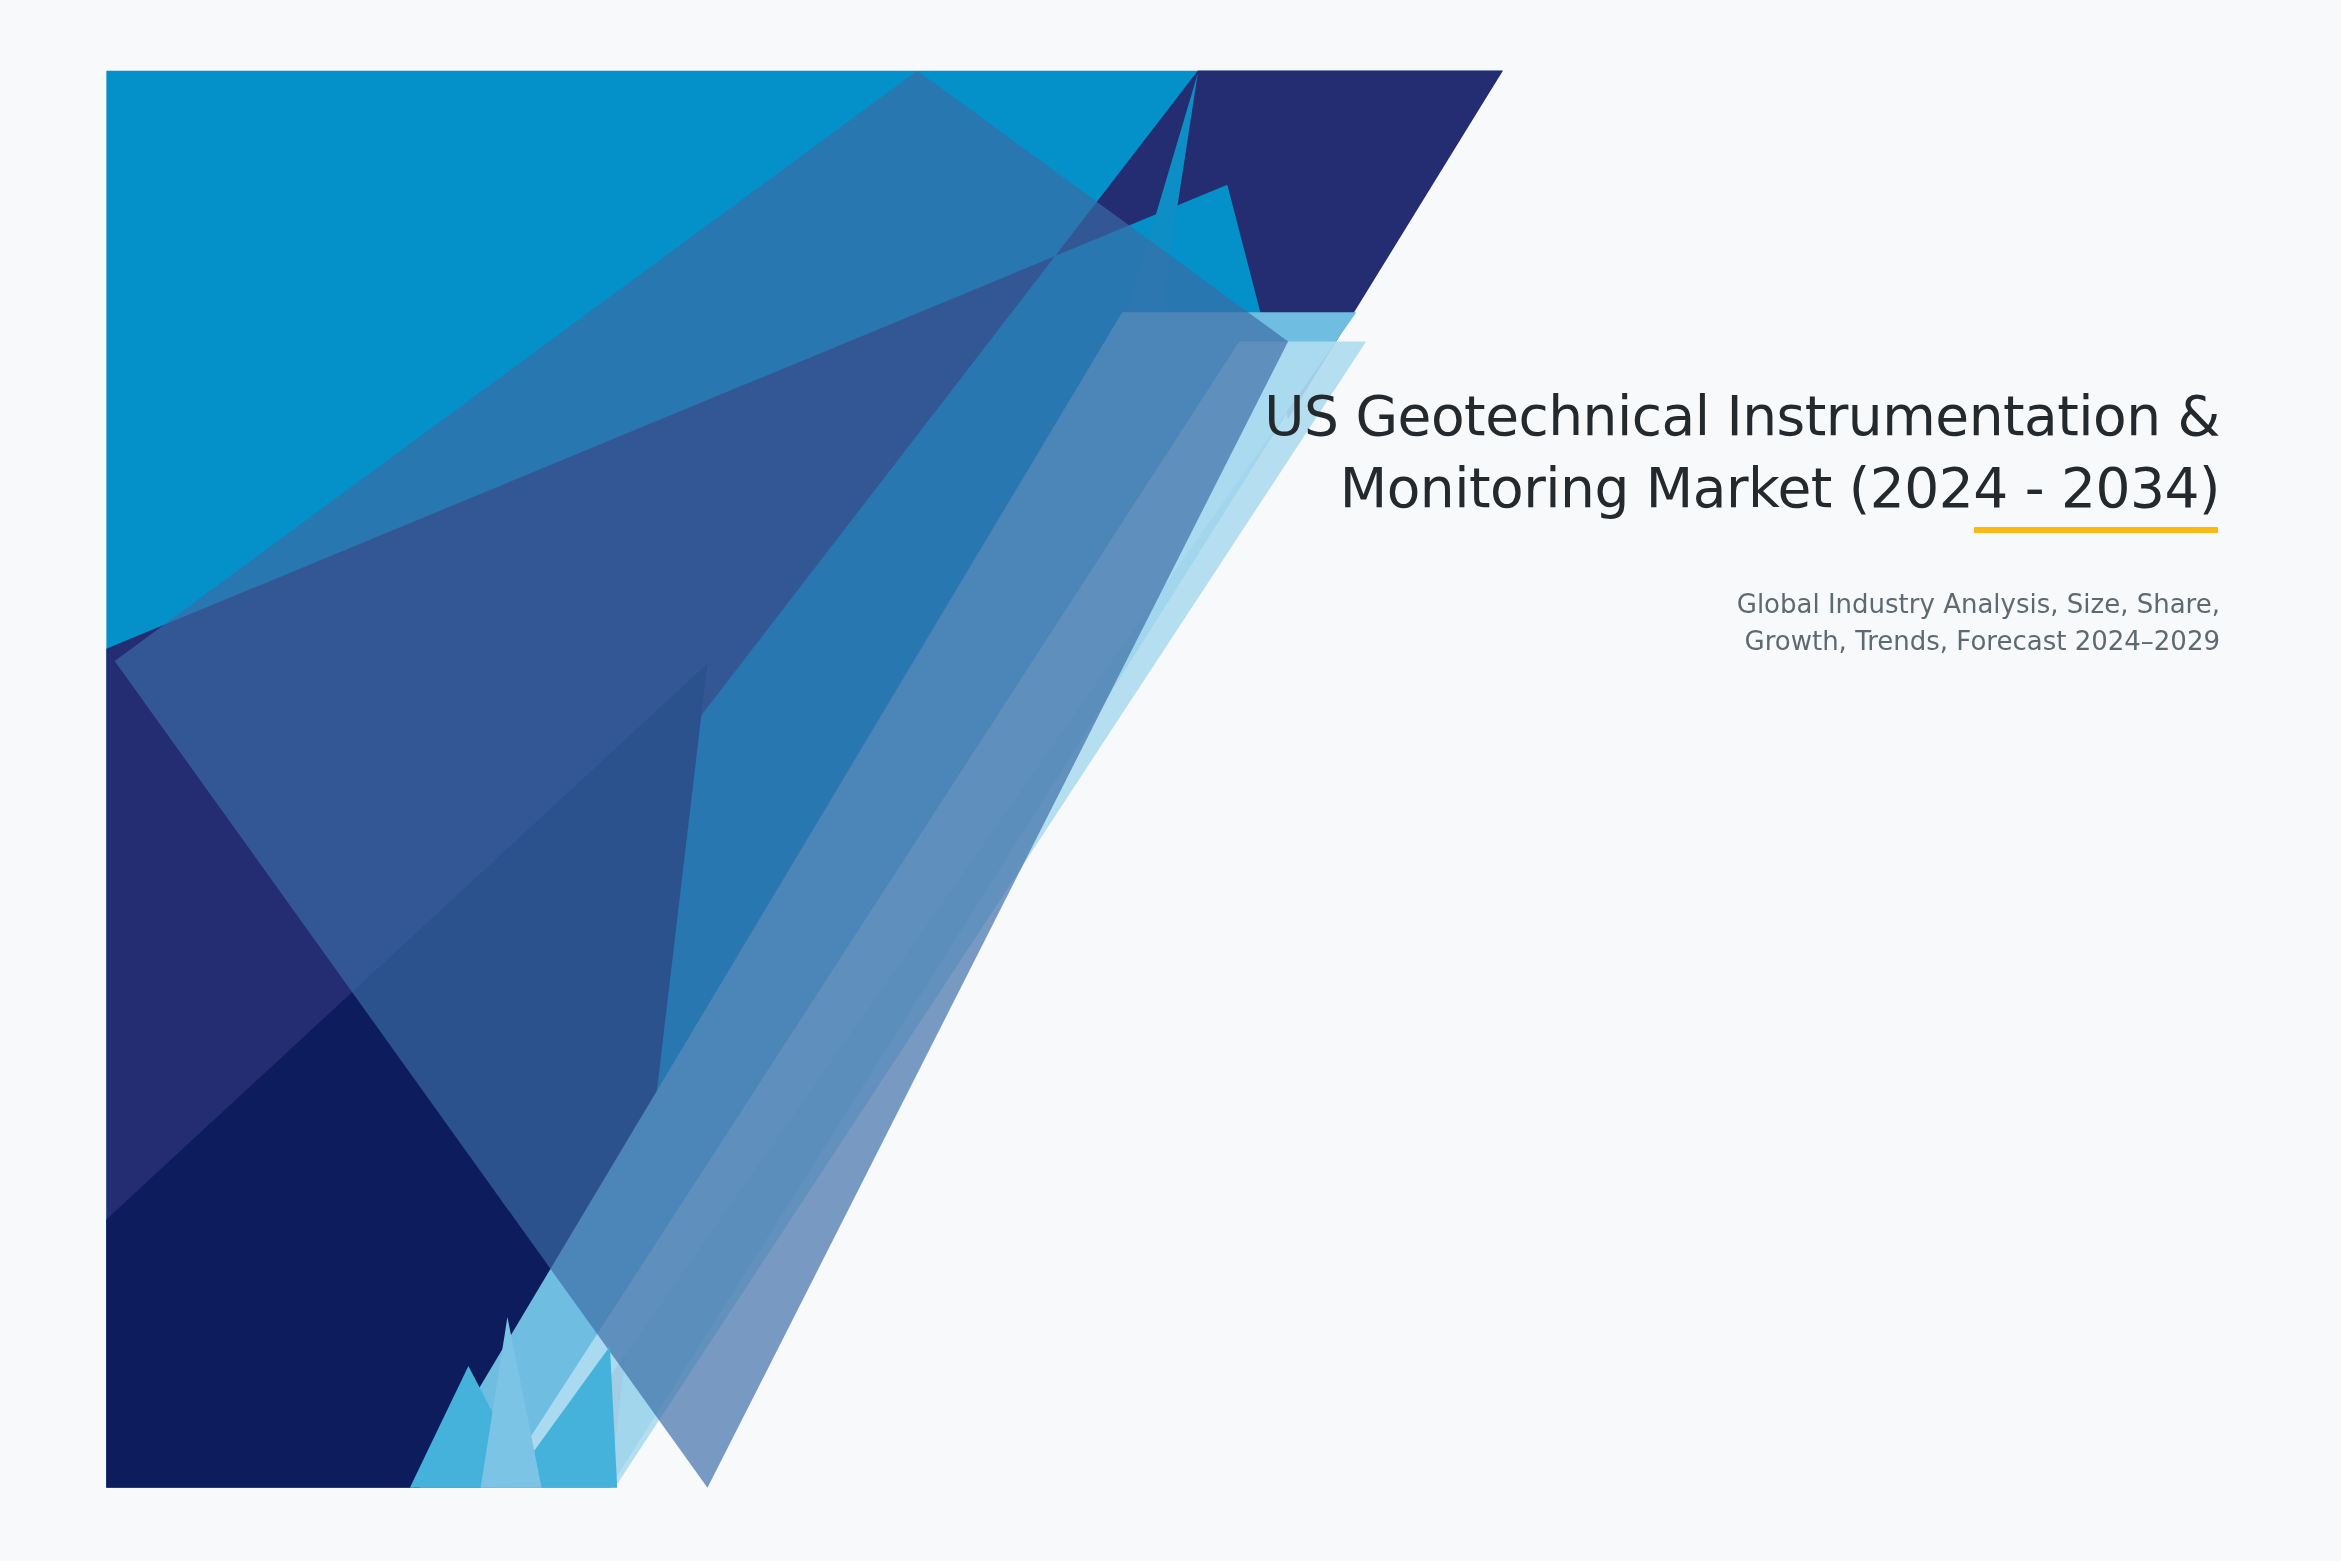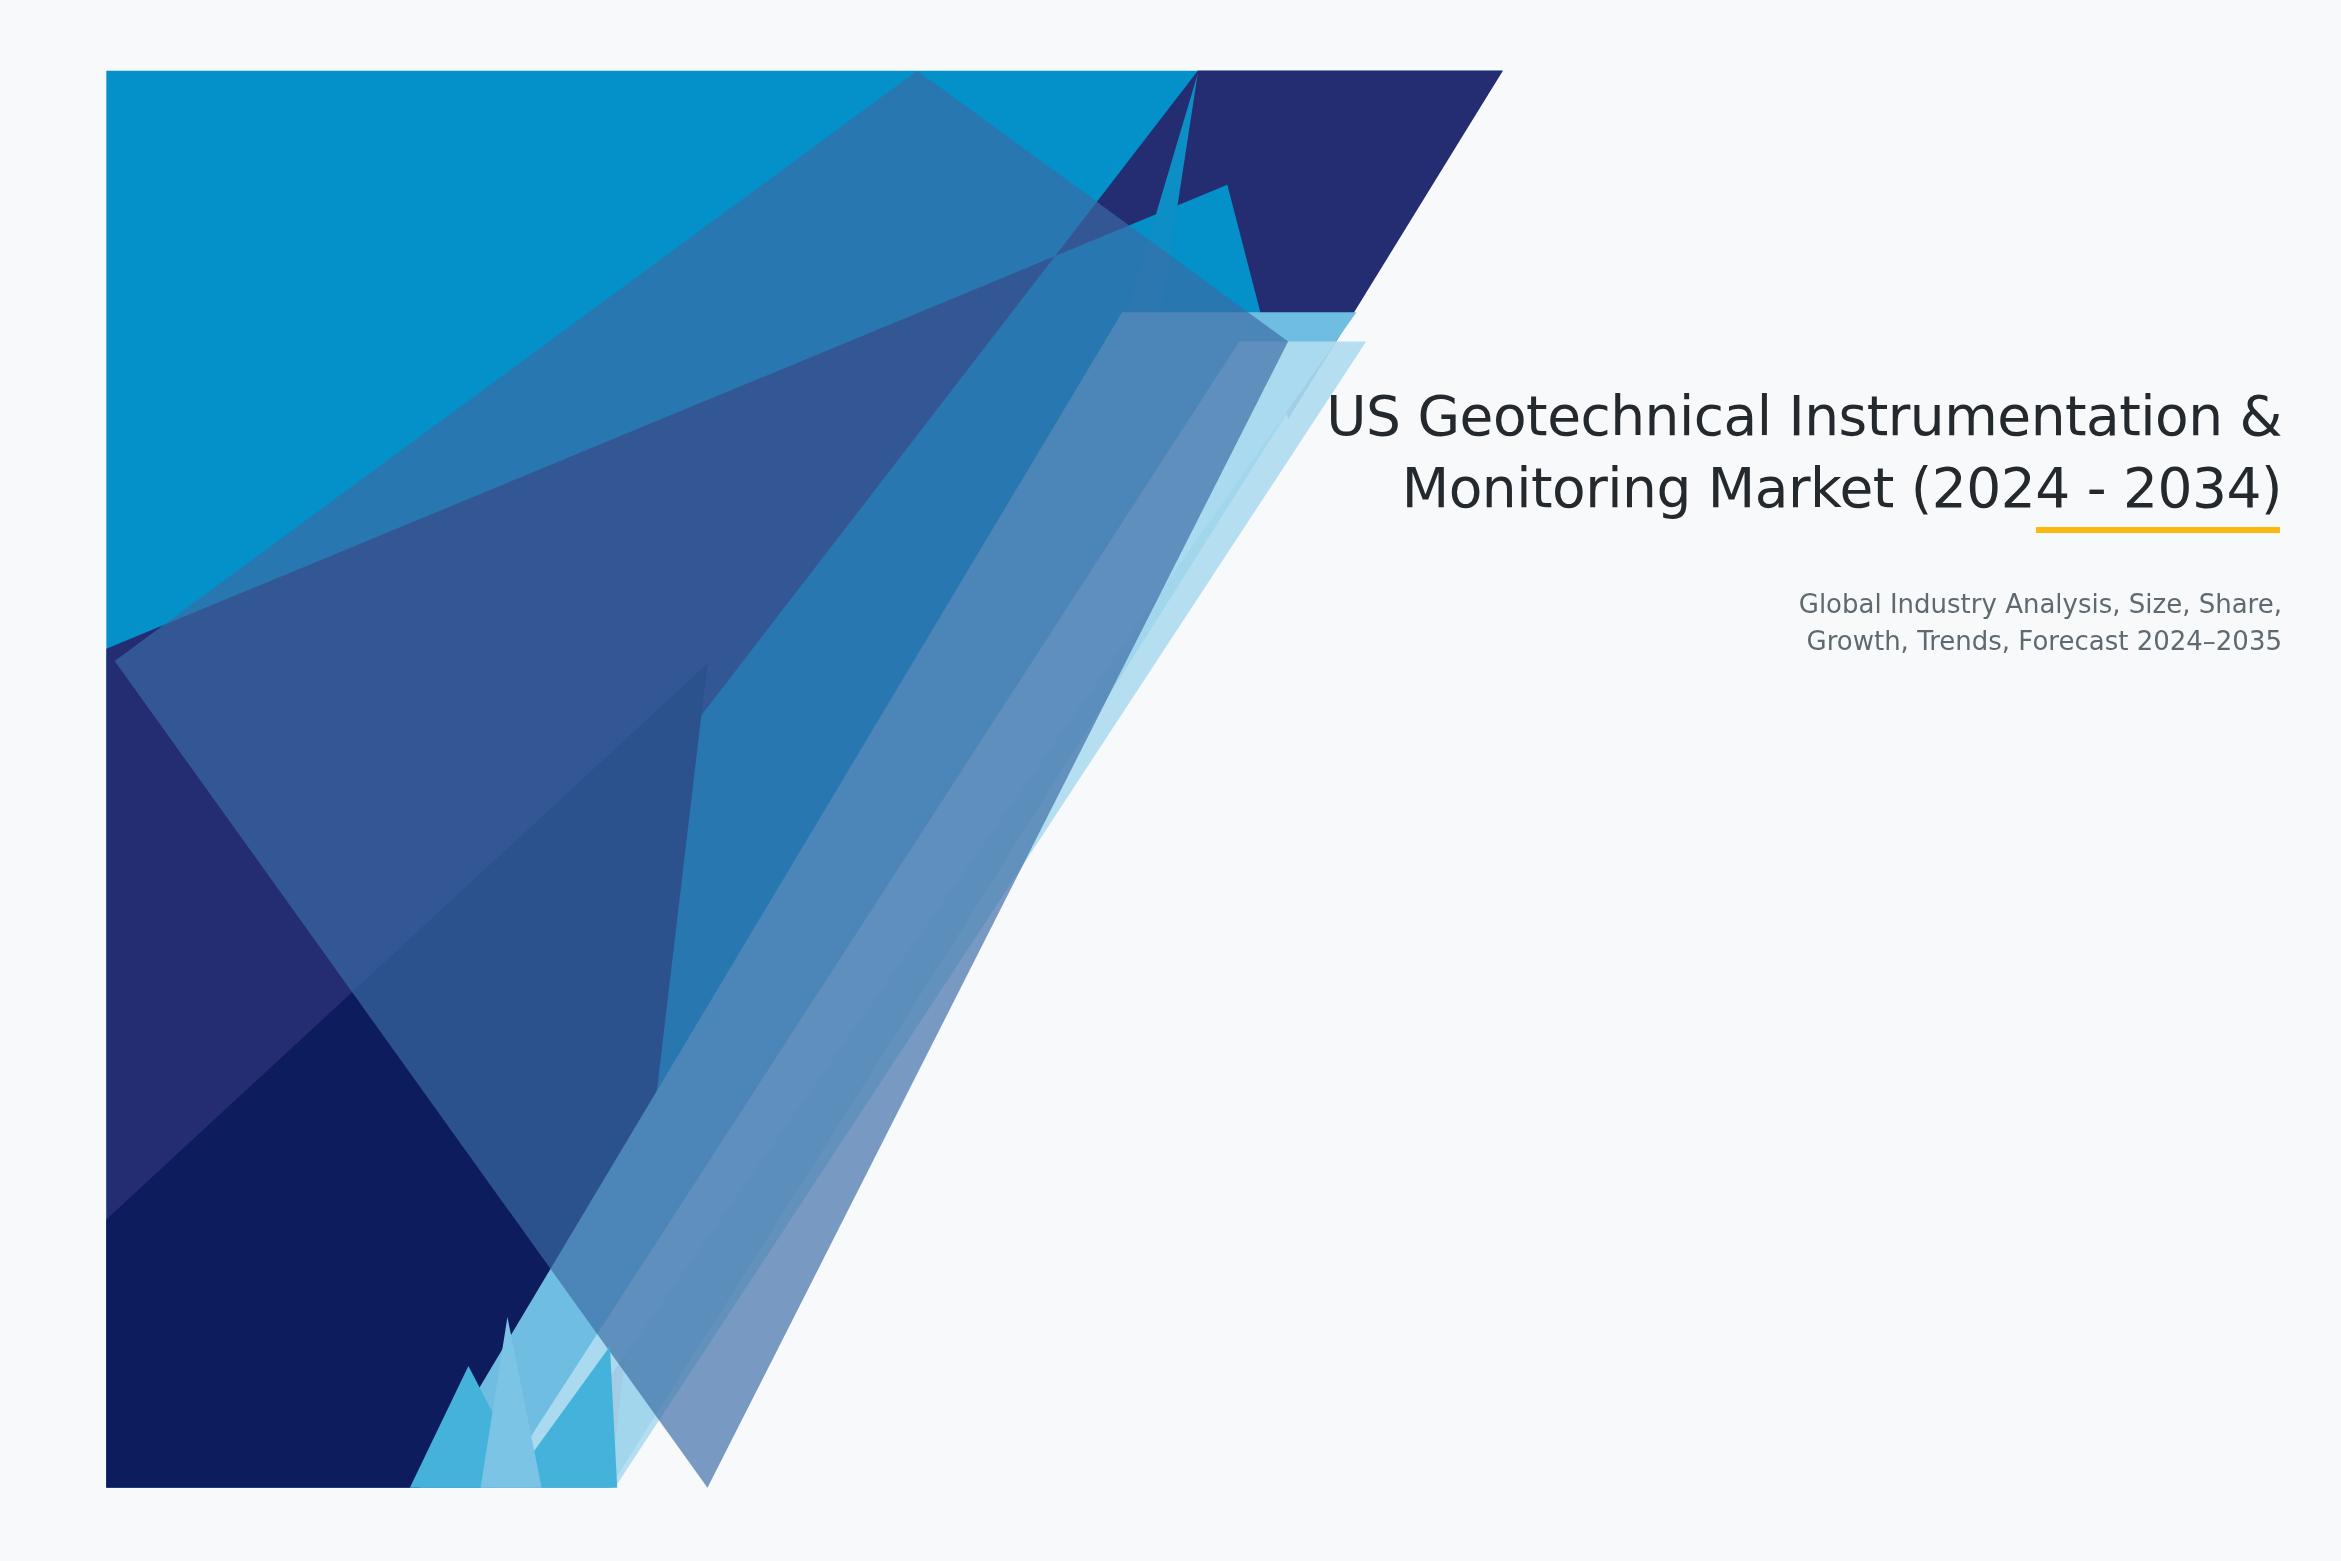--- a/index.html
+++ b/index.html
@@ -22,21 +22,21 @@
     left: 0;
     top: 0;
     width: 2342px;
     height: 1561px;
     display: block;
   }
 
   
   #text-block {
     position: absolute;
-    left: 970px;
+    left: 908px;
     top: 381px;
     width: 1312px;
     text-align: right;
   }
 
   #title-wrap {
     position: relative;
     display: block;
   }
 
@@ -108,18 +108,18 @@
 
   <div id="text-block">
 
     <div id="title-wrap">
       <div id="title-underline"></div>
       <h1 id="page-title">US Geotechnical Instrumentation &amp;
 Monitoring Market (2024 - 2034)</h1>
     </div>
 
     <p id="page-subtitle">Global Industry Analysis, Size, Share,
-Growth, Trends, Forecast 2024–2035</p>
+Growth, Trends, Forecast 2024–2029</p>
 
   </div>
 
 </div>
 
 
 </body></html>

